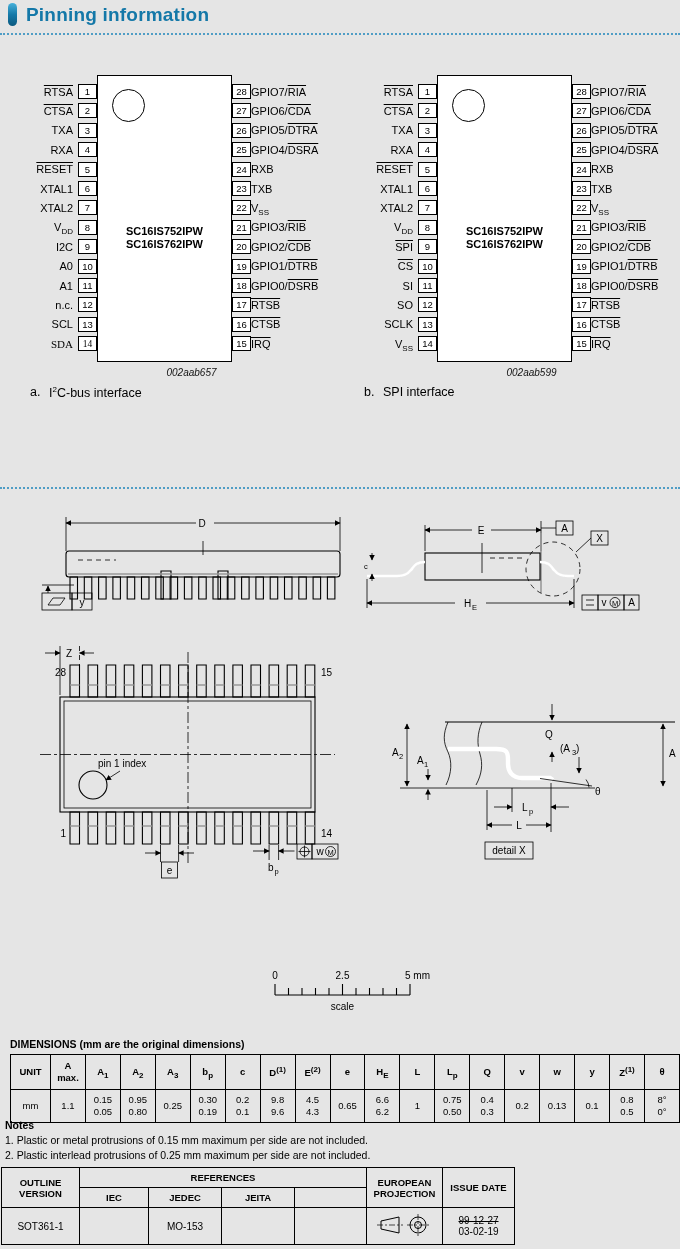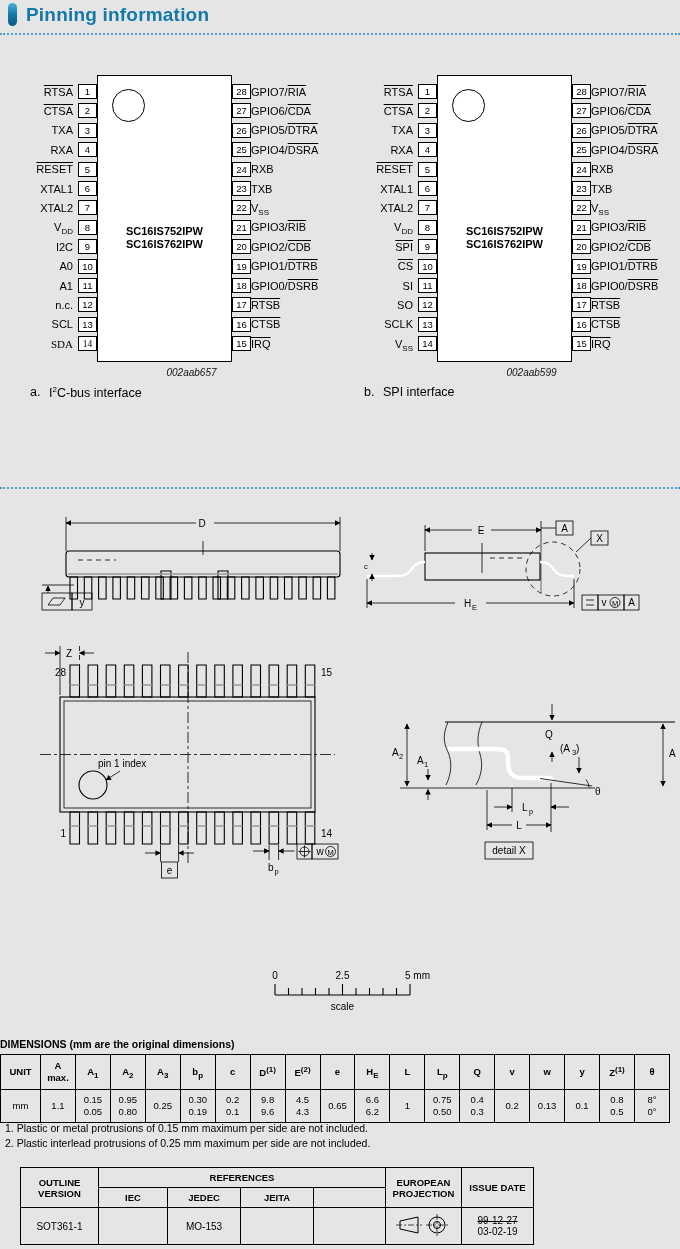--- a/index.html
+++ b/index.html
@@ -39,34 +39,34 @@
   svg.dw text{font-family:"Liberation Sans",sans-serif;font-size:10px;fill:#000;}
   svg.dw .sm{font-size:7.5px;}
   svg.dw .ln{stroke:#000;stroke-width:1.1;fill:none;}
   svg.dw .thin{stroke:#000;stroke-width:.8;fill:none;}
   svg.dw .gray{stroke:#999;stroke-width:1.6;fill:none;}
   svg.dw .dash{stroke-dasharray:5 4;}
   svg.dw .cl{stroke-dasharray:11 3 3 3;}
   svg.dw .wh{stroke:#fff;fill:none;}
 
   
-  .dim-wrap{position:absolute;left:0;top:1038px;width:578px;}
+  .dim-wrap{position:absolute;left:10px;top:1038px;width:578px;}
   .dim-title{font-weight:bold;font-size:10.5px;margin-bottom:4px;}
   table.dim{border-collapse:collapse;width:670px;table-layout:fixed;}
   table.dim td{border:1px solid #000;text-align:center;font-size:9.5px;padding:1px 0;vertical-align:middle;line-height:12px;}
   #dim-head td{height:32px;font-weight:bold;}
   #dim-vals td{height:30px;}
 
   
   .notes{position:absolute;left:5px;top:1119px;font-size:10.5px;}
   .notes-title{font-weight:bold;}
   .note-item{margin-top:3px;}
 
   
-  .ref-wrap{position:absolute;left:20px;top:1167px;}
+  .ref-wrap{position:absolute;left:1px;top:1167px;}
   table.ref{border-collapse:collapse;table-layout:fixed;}
   table.ref td{border:1px solid #000;text-align:center;vertical-align:middle;font-size:9.5px;padding:0 2px;}
   table.ref .hd{font-weight:bold;height:19px;line-height:11px;}
   table.ref .val{height:36px;font-size:10px;}
   .strike{text-decoration:line-through;}
 </style>
 </head>
 <body>
 
 <div class="page">
@@ -676,20 +676,21 @@
             <td>
               <div>8°</div>
               <div>0°</div>
             </td>
           </tr>
       </tbody>
     </table>
   </div>
 
   <div class="notes">
+    <div class="notes-title">Notes</div>
     <div class="note-item">1. Plastic or metal protrusions of 0.15 mm maximum per side are not included.</div>
     <div class="note-item">2. Plastic interlead protrusions of 0.25 mm maximum per side are not included.</div>
   </div>
 
   <div class="ref-wrap">
     <table class="ref">
       <colgroup>
         <col style="width:78px">
           <col style="width:69px">
           <col style="width:73px">

